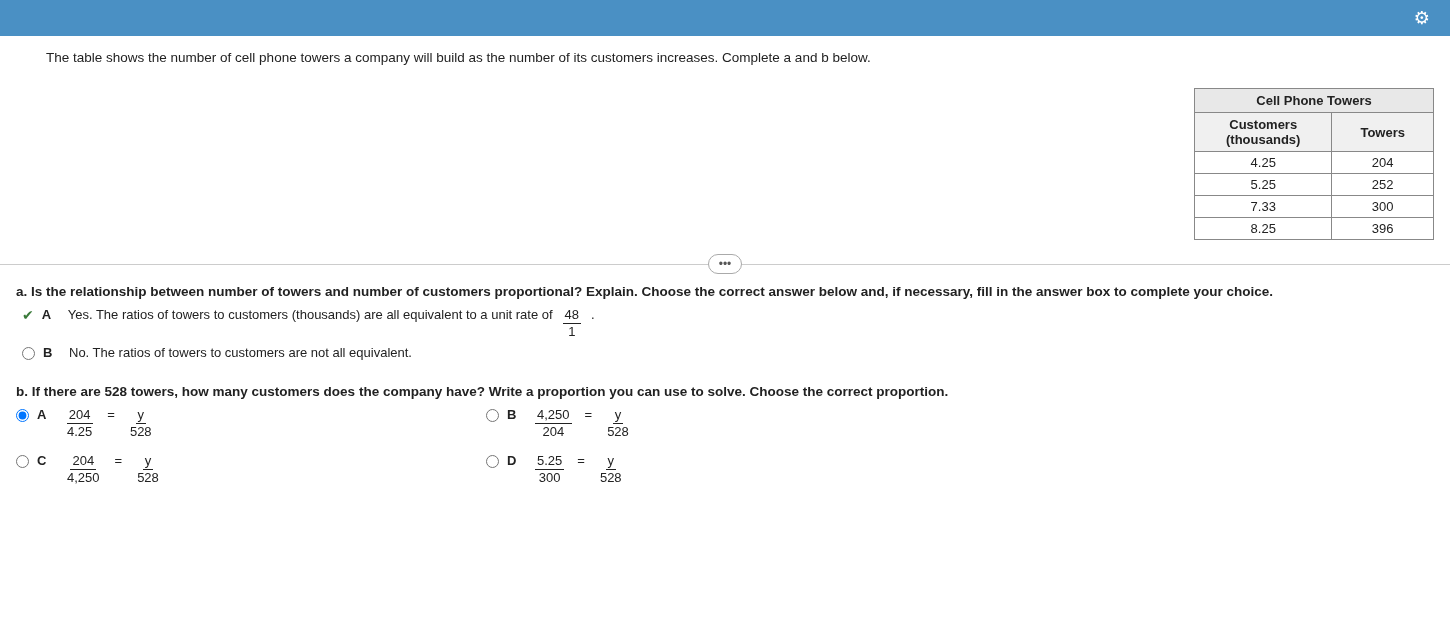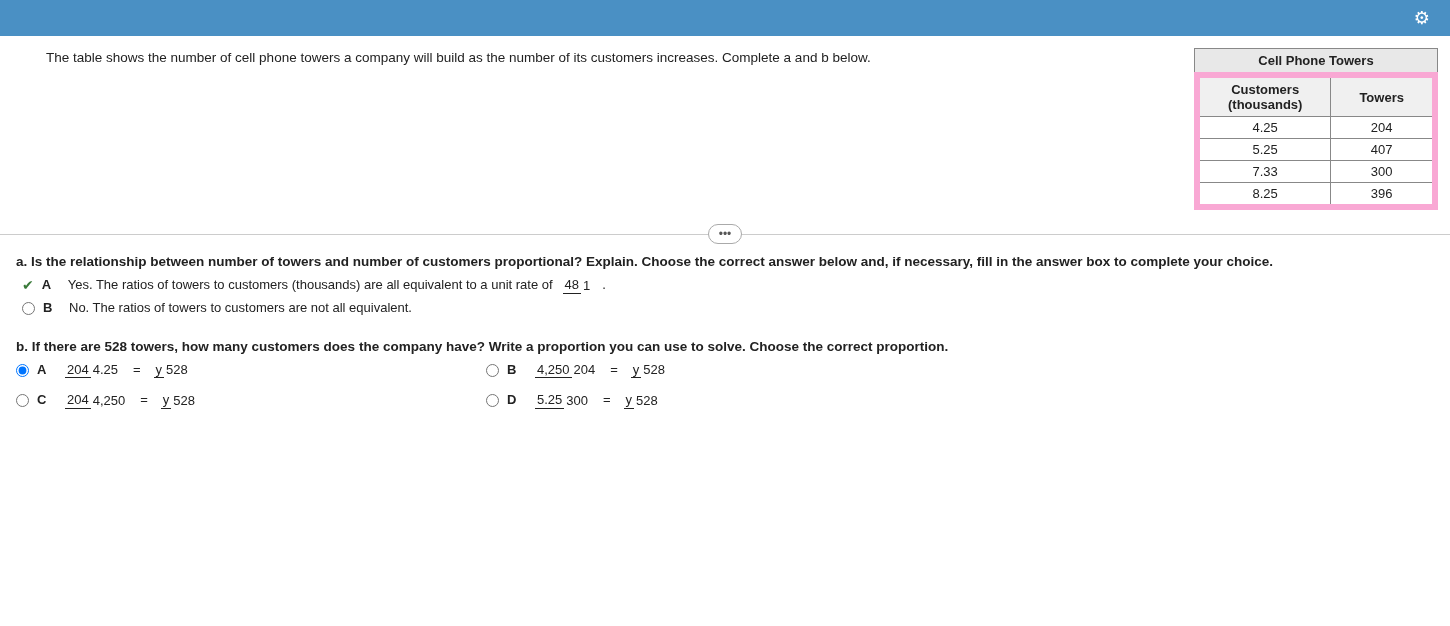--- a/index.html
+++ b/index.html
@@ -49,22 +49,23 @@
 
     
     .right-panel {
       width: 240px;
       flex-shrink: 0;
     }
 
     .cell-phone-table {
       border-collapse: collapse;
       width: 100%;
-      border: 6px solid #f9a8d4;
-      font-size: 13px;
+      border: 1px solid #f9a8d4;
+      font-size: 13px;
+      margin-top: 40px;
     }
     .cell-phone-table caption {
       background: #e8e8e8;
       border: 1px solid #888;
       border-bottom: none;
       font-weight: bold;
       font-size: 13px;
       padding: 4px 6px;
       text-align: center;
     }
@@ -134,21 +135,21 @@
     }
 
     .option-label {
       font-weight: bold;
       min-width: 18px;
     }
 
     
     .fraction {
       display: inline-flex;
-      flex-direction: row;
+      flex-direction: column;
       align-items: center;
       vertical-align: middle;
       font-size: 13px;
       margin: 0 2px;
     }
     .fraction .numerator {
       border-bottom: 1px solid #222;
       padding: 0 2px;
       line-height: 1.2;
     }
@@ -209,21 +210,21 @@
           <th>Towers</th>
         </tr>
       </thead>
       <tbody>
         <tr>
           <td>4.25</td>
           <td>204</td>
         </tr>
         <tr>
           <td>5.25</td>
-          <td>407</td>
+          <td>252</td>
         </tr>
         <tr>
           <td>7.33</td>
           <td>300</td>
         </tr>
         <tr>
           <td>8.25</td>
           <td>396</td>
         </tr>
       </tbody>

